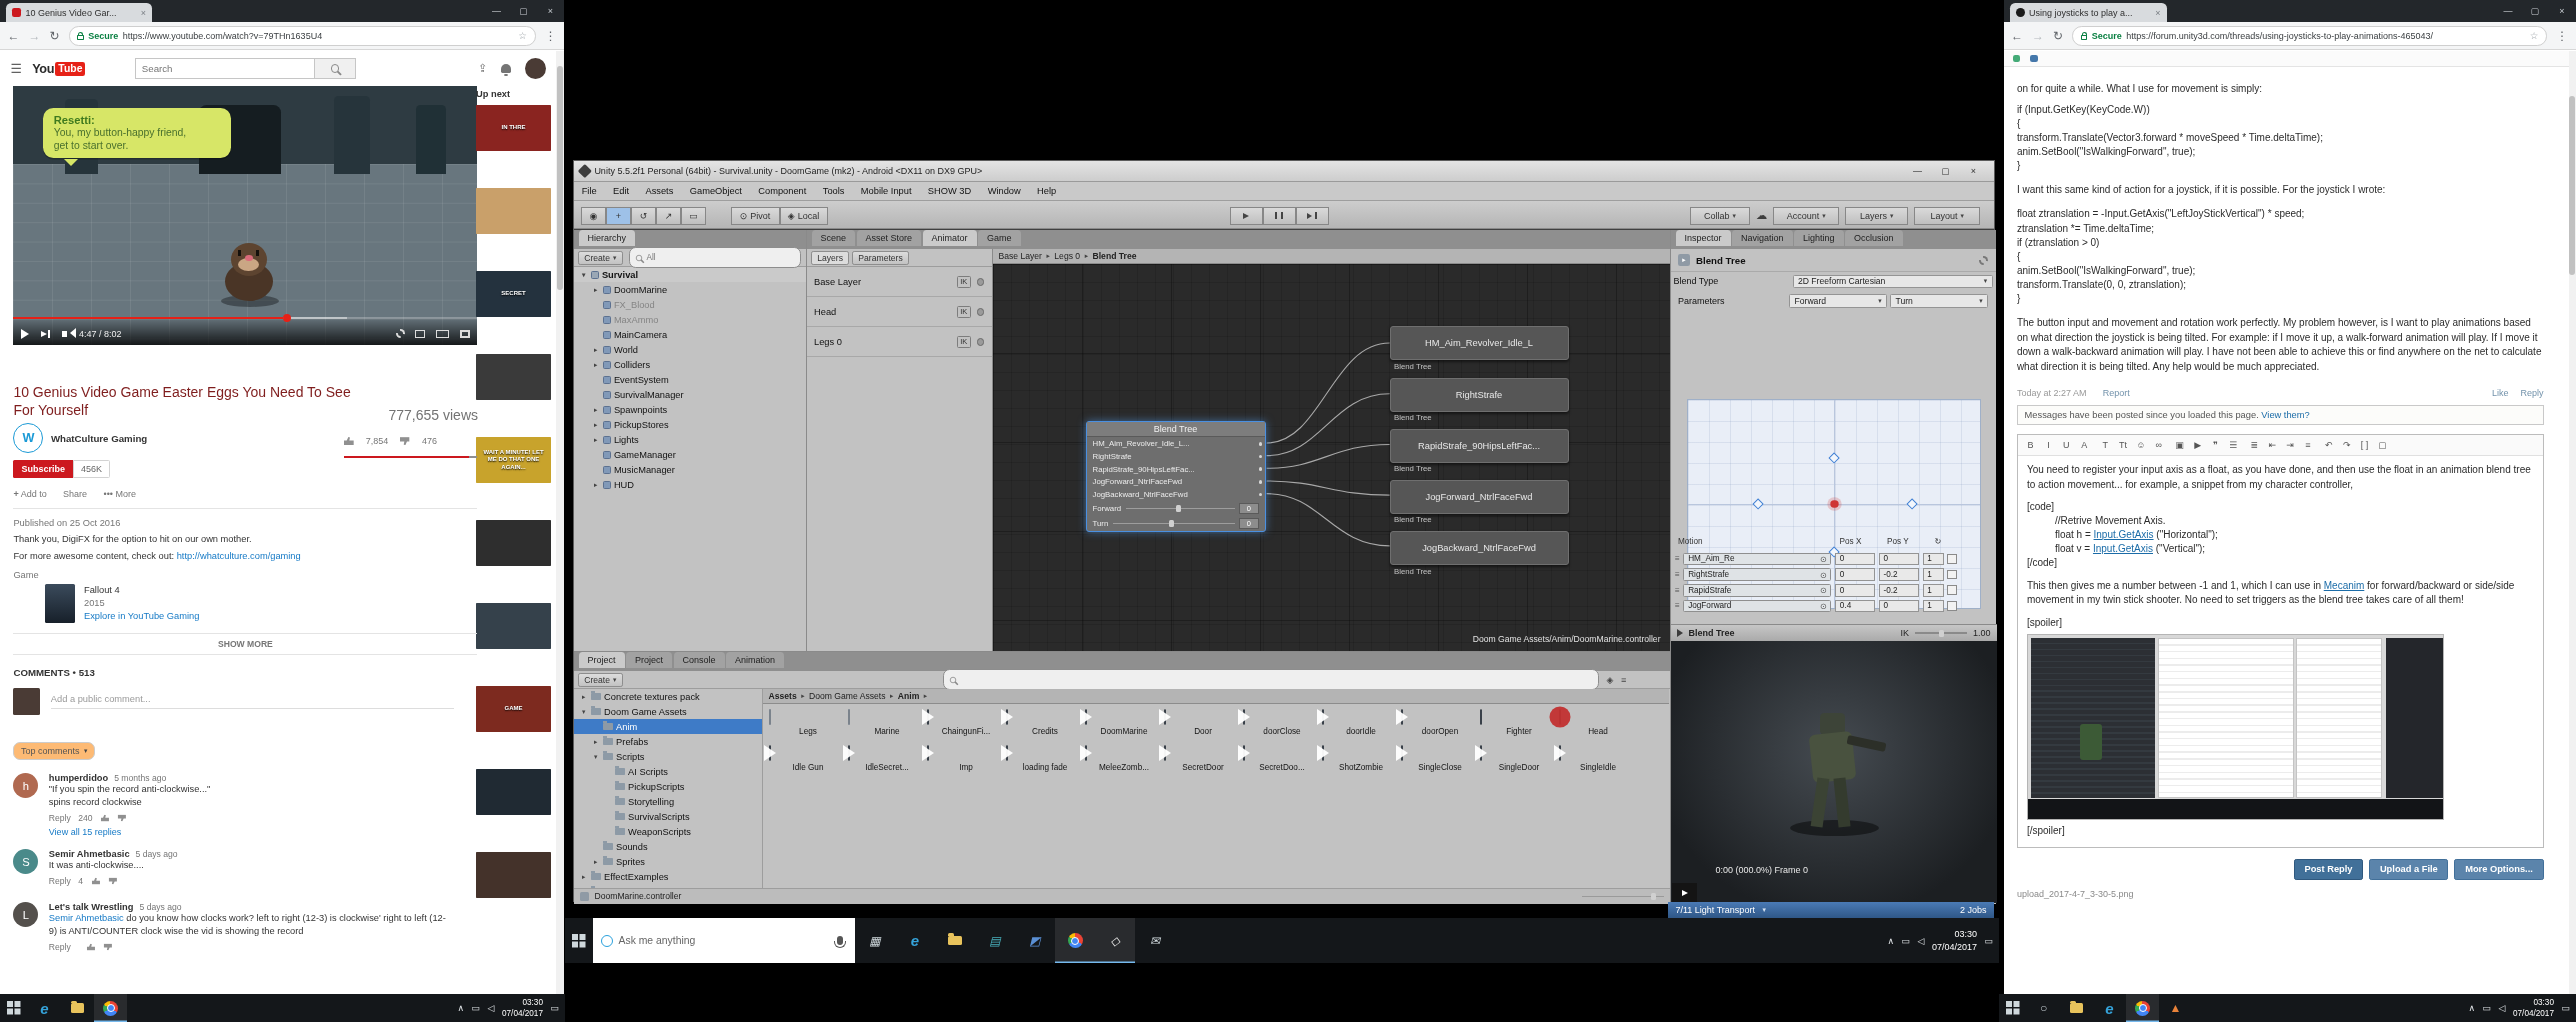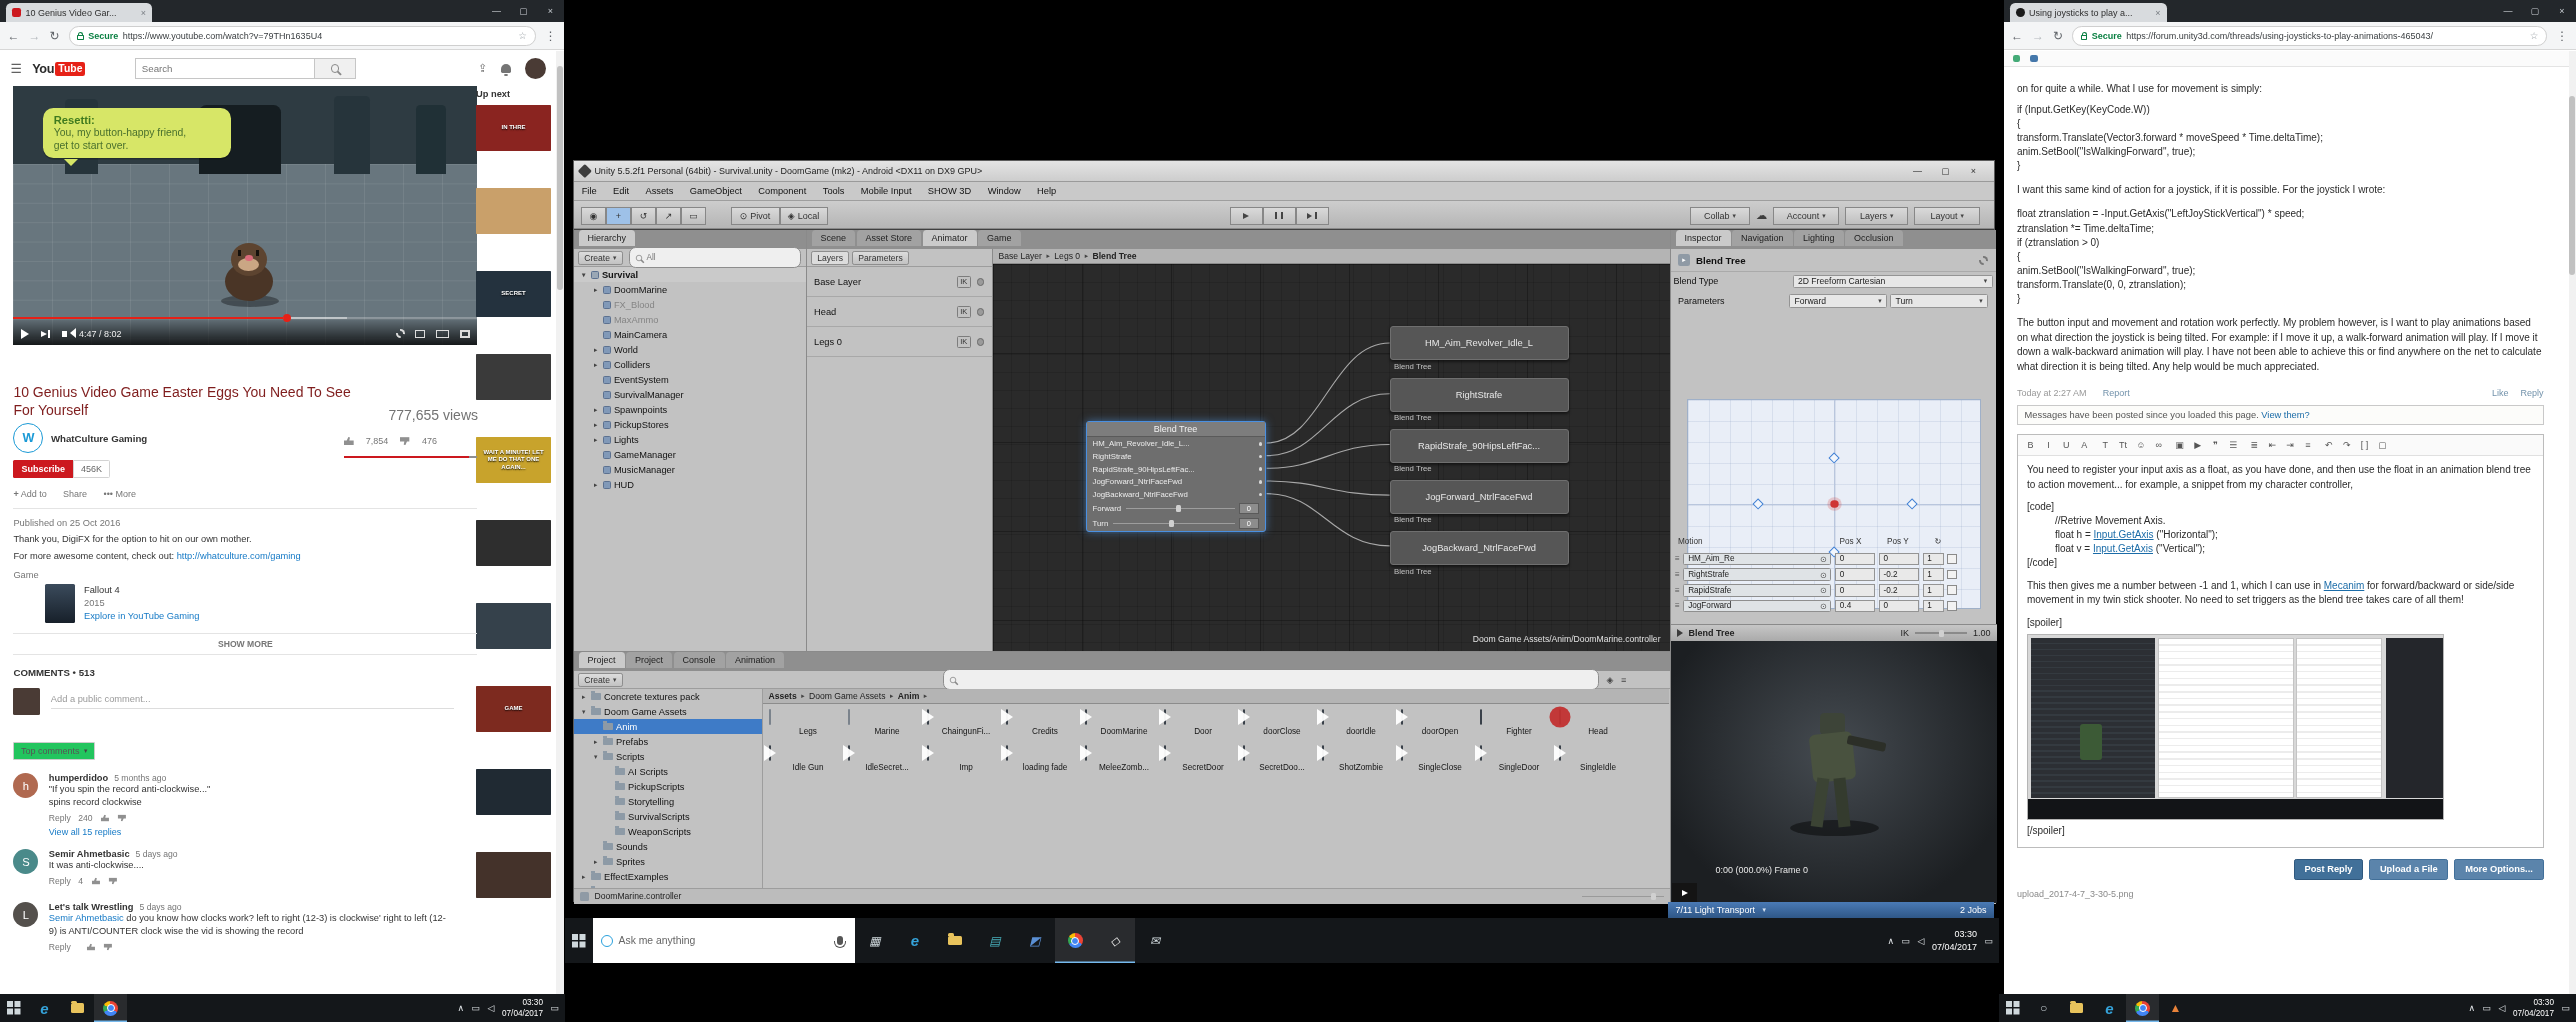--- a/index.html
+++ b/index.html
@@ -64,21 +64,21 @@
 .sent i{position:absolute;left:0;top:0;bottom:0;background:#cc181e}
 .tup,.tdn{width:9.7px;height:8.2px;background:#909090;display:inline-block;clip-path:polygon(0 45%,28% 45%,45% 0,62% 8%,55% 45%,100% 45%,100% 100%,0 100%)}
 .tdn{transform:rotate(180deg)}
 .chname{font-size:9.7px;color:#333;font-weight:bold}
 .subbtn{background:#cc181e;color:#fff;font-size:9px;padding:3.7px 8.2px;border-radius:1.5px 0 0 1.5px;font-weight:bold}
 .subcnt{border:0.7px solid #d3d3d3;color:#666;font-size:9px;padding:3px 6.7px;border-radius:0 1.5px 1.5px 0}
 .act{color:#767676;font-size:9px}
 .dsc{font-size:9.3px;color:#333;line-height:1.4}
 .gray{color:#767676}.blue{color:#167ac6}
 .divl{border-top:0.7px solid #e4e4e4}
-.chipbtn{border:0.7px solid #ccc;color:#555;font-size:9px;padding:3px 6.7px;border-radius:1px;background:#22c55e}
+.chipbtn{border:0.7px solid #ccc;color:#555;font-size:9px;padding:3px 6.7px;border-radius:7px;background:#fdba74}
 .cav{width:25px;height:25px;border-radius:50%;background:var(--c,#888);color:#fff;display:flex;align-items:center;justify-content:center;font-size:11.2px;flex:0 0 auto}
 .cmt{display:flex;gap:10.4px;margin-bottom:12px}
 .cname{font-size:9.3px;font-weight:bold;color:#333}
 .cwhen{font-size:8.6px}
 .ctext{font-size:9.3px;color:#333;line-height:1.4;max-width:403px}
 .cmeta{font-size:8.6px;display:flex;gap:7.5px;align-items:center;margin-top:3.7px}
 .thumbv{width:75px;height:46px;background:var(--c,#444);border-radius:0.7px;position:relative;overflow:hidden;flex:0 0 auto}
 .thumbv span{position:absolute;inset:3px;display:flex;align-items:center;justify-content:center;text-align:center;color:#fff;font-weight:bold;font-size:6px;line-height:1.2;text-shadow:0 0.7px 1.5px #000}
 
 .tb{background:#14171a;display:flex;align-items:center}

